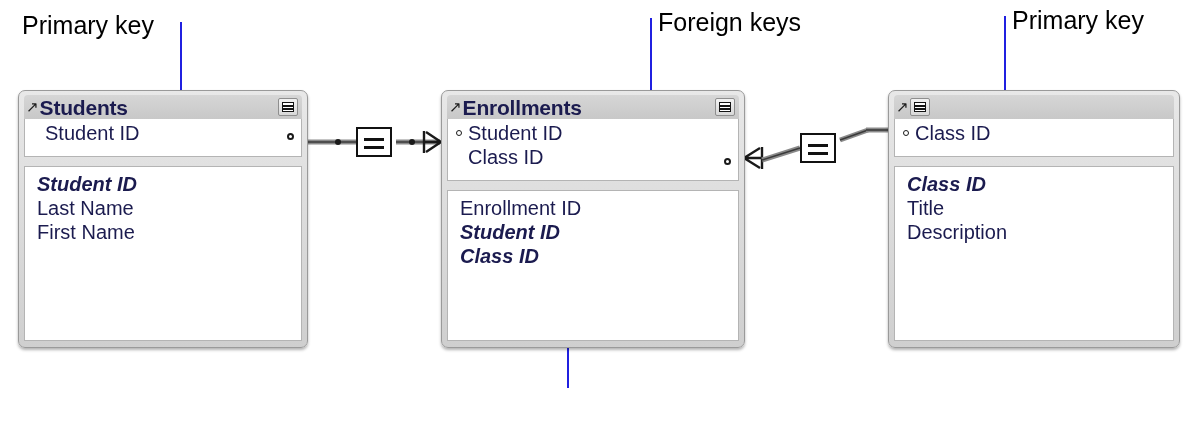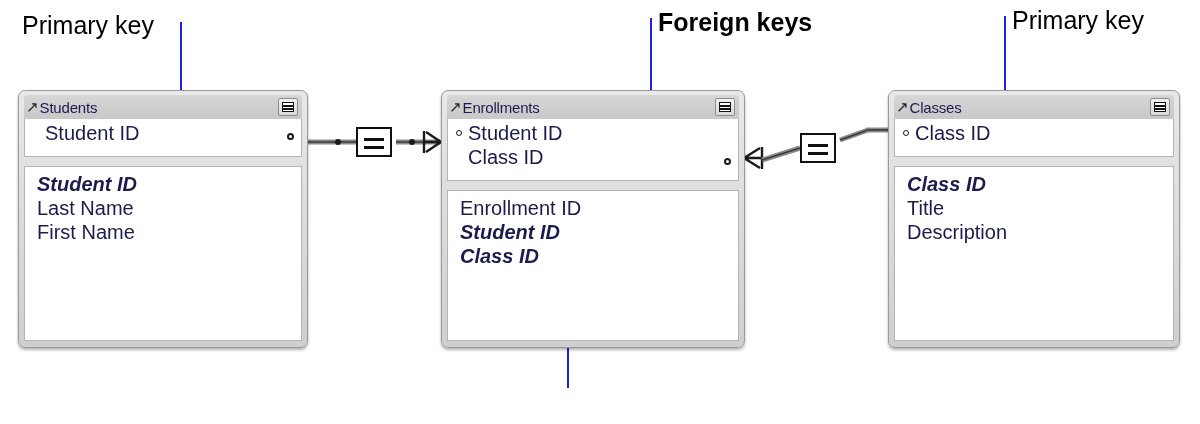--- a/index.html
+++ b/index.html
@@ -65,22 +65,22 @@
     flex: 0 0 auto;
   }
   .head-arrow {
     font-size: 15px;
     color: #1a1a1a;
     line-height: 1;
     margin-right: 1px;
     transform: translateY(-1px);
   }
   .head-title {
-    font-size: 15px;
-    font-weight: normal;
+    font-size: 21px;
+    font-weight: bold;
     color: #1b1b4f;
     letter-spacing: -0.2px;
     line-height: 1;
     flex: 1 1 auto;
   }
   .head-btn {
     width: 18px;
     height: 16px;
     border: 1px solid #8e8e8e;
     border-radius: 2px;
@@ -202,21 +202,21 @@
   .eqbox i.b { top: 17px; }
 </style>
 </head>
 <body>
 
 <div id="canvas">
 
   <div class="annot" style="left:22px; top:13px;">Primary key</div>
   <div class="leader leader-v" style="left:180px; top:22px; height:108px;"></div>
 
-  <div class="annot" style="left:658px; top:10px;font-weight:bold;">Foreign keys</div>
+  <div class="annot" style="left:658px; top:10px;">Foreign keys</div>
   <div class="leader leader-v" style="left:650px; top:18px; height:155px;"></div>
   <div class="leader leader-h" style="left:626px; top:135px; width:26px;"></div>
   <div class="leader leader-h" style="left:592px; top:170px; width:60px;"></div>
 
   <div class="annot" style="left:1012px; top:8px;">Primary key</div>
   <div class="leader leader-v" style="left:1004px; top:16px; height:115px;"></div>
 
   <div class="leader leader-v" style="left:567px; top:320px; height:68px;"></div>
 
   <svg class="rel-svg">
@@ -302,21 +302,20 @@
         <div class="fld italic">Student ID</div>
         <div class="fld italic">Class ID</div>
       </div>
     </div>
   </div>
 
   <div class="tbl" style="left:888px; top:90px; width:292px; height:258px;">
     <div class="tbl-inner">
       <div class="tbl-head">
         <span class="head-arrow">↗</span>
-        <span class="head-title">Classes</span>
         <span class="head-btn">
           <span class="head-btn-glyph"></span>
         </span>
       </div>
       <div class="key-panel" style="height:38px;">
         <div class="key-row">
           <span class="bullet"></span>
           <span>Class ID</span>
         </div>
       </div>

